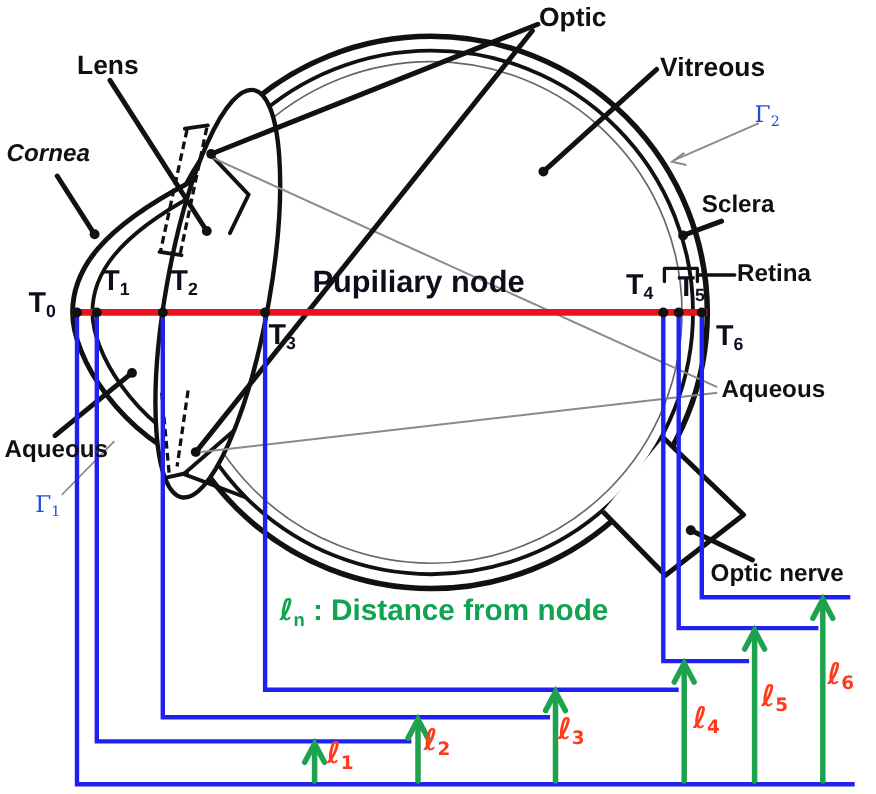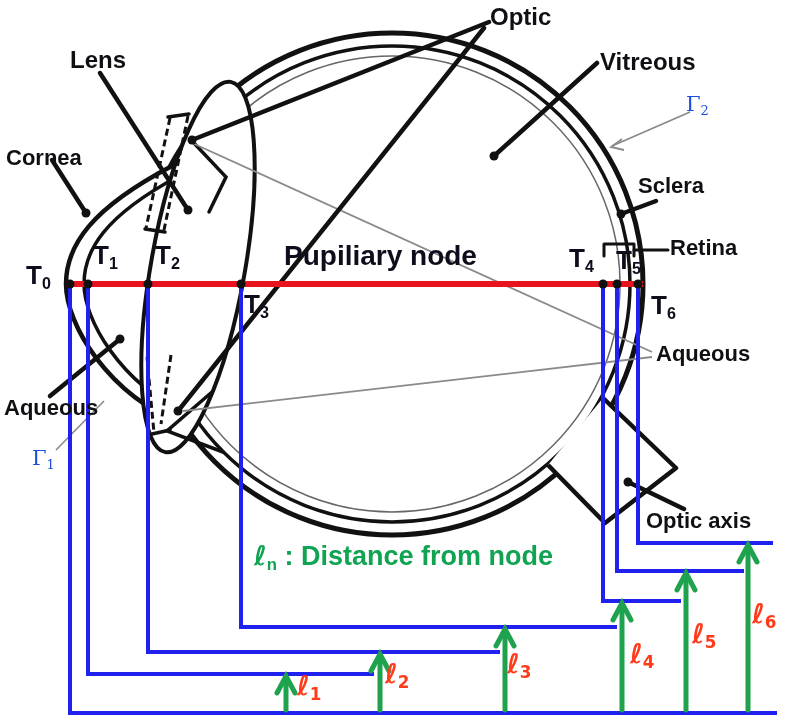--- a/index.html
+++ b/index.html
@@ -133,28 +133,28 @@
           <path d="M 677,590 L 686,573 L 695,590"></path>
         </g>
       <g>
           <line x1="748" y1="710" x2="748" y2="551"></line>
           <path d="M 739,562 L 748,545 L 757,562"></path>
         </g>
     </g>
   </svg>
 
   <div class="lbl sz24" style="left:70px;top:48px;">Lens</div>
-  <div class="lbl sz22" style="left:6px;top:147px;">Cornea</div>
+  <div class="lbl sz22" style="left:6px;top:128px;font-style:italic;">Cornea</div>
   <div class="lbl sz24" style="left:490px;top:5px;">Optic</div>
   <div class="lbl sz24" style="left:600px;top:50px;">Vitreous</div>
   <div class="lbl sz22" style="left:638px;top:175px;">Sclera</div>
   <div class="lbl sz22" style="left:670px;top:237px;">Retina</div>
   <div class="lbl sz22" style="left:4px;top:397px;">Aqueous</div>
   <div class="lbl sz22" style="left:656px;top:343px;">Aqueous</div>
-  <div class="lbl sz22" style="left:646px;top:510px;">Optic axis</div>
+  <div class="lbl sz22" style="left:646px;top:510px;">Optic nerve</div>
 
   <div class="lbl axis" style="left:284px;top:242px;">Pupiliary node</div>
 
   <div class="lbl gray" style="left:32px;top:448px;"><span>Γ</span><span class="sub">1</span></div>
   <div class="lbl gray" style="left:686px;top:94px;"><span>Γ</span><span class="sub">2</span></div>
 
   <div class="lbl tn" style="left:26px;top:262px;"><span>T</span><span class="sub">0</span></div>
   <div class="lbl tn" style="left:93px;top:242px;"><span>T</span><span class="sub">1</span></div>
   <div class="lbl tn" style="left:155px;top:242px;"><span>T</span><span class="sub">2</span></div>
   <div class="lbl tn" style="left:244px;top:291px;"><span>T</span><span class="sub">3</span></div>

